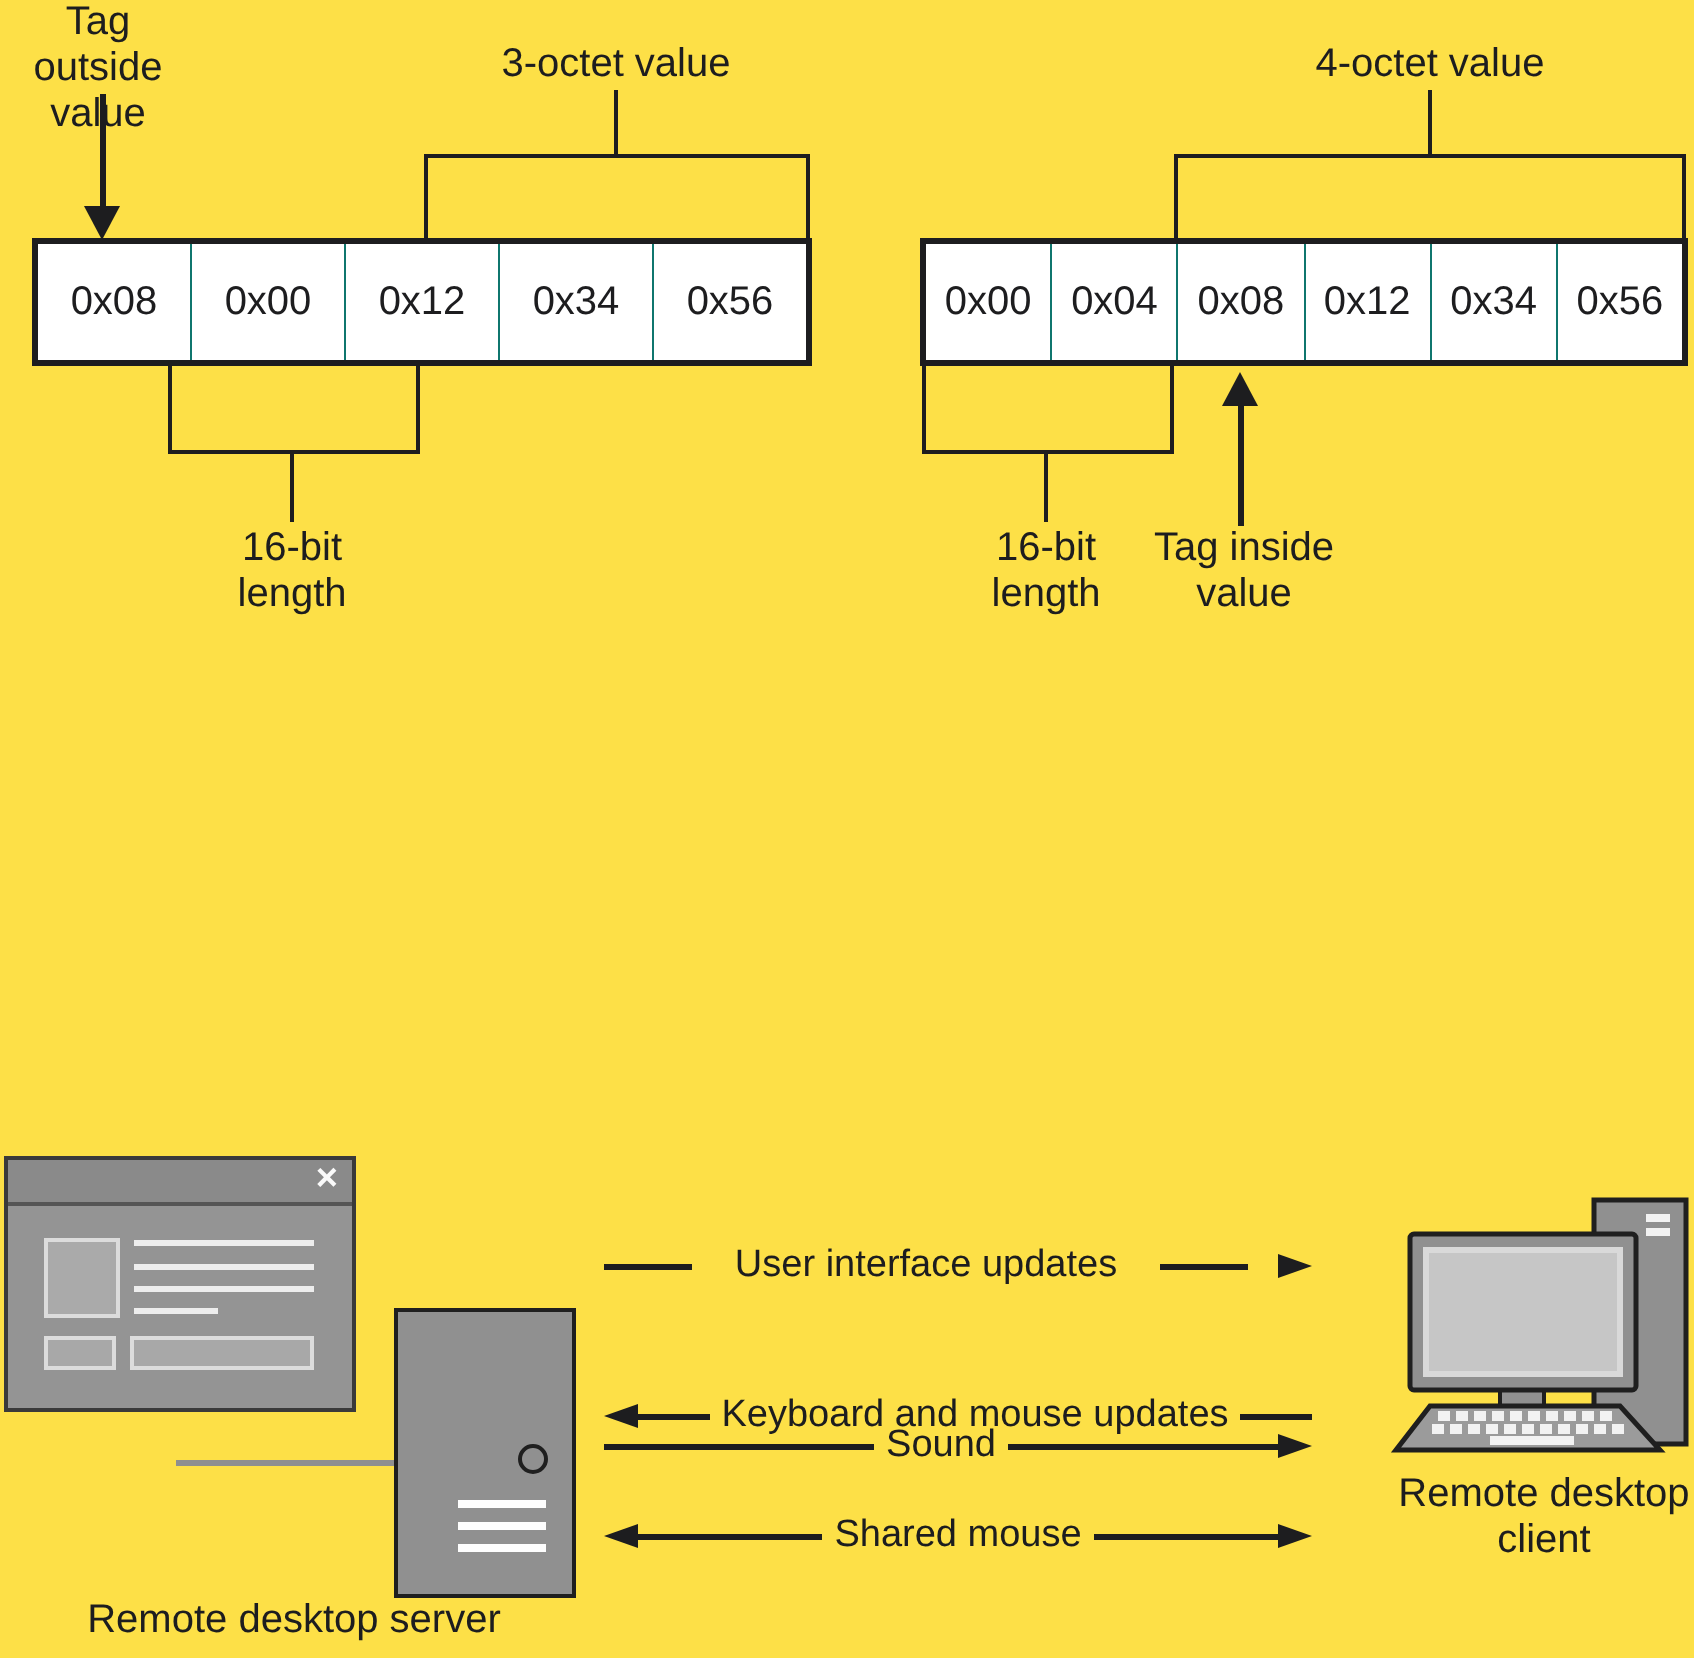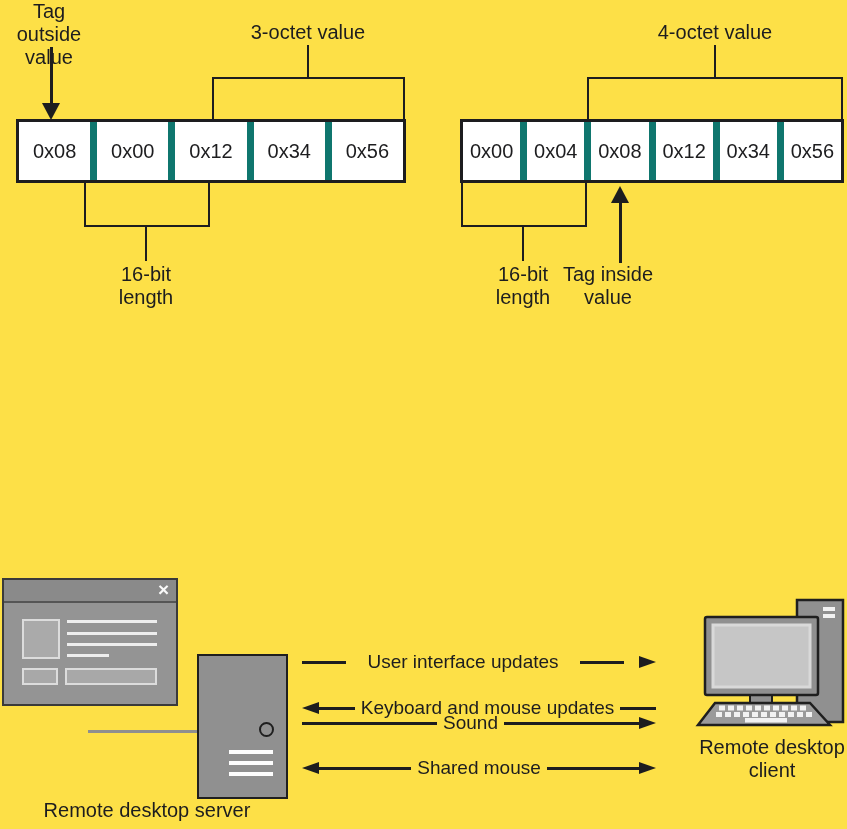--- a/index.html
+++ b/index.html
@@ -12,21 +12,21 @@
   .lbl {
     position:absolute; font-size:20px; line-height:23px; text-align:center;
     white-space:pre-line; color:#1d1d1f;
   }
   .cellrow {
     position:absolute; display:flex; border:3px solid #1d1d1f;
     background:#ffffff; box-sizing:border-box;
   }
   .cell {
     flex:1; display:flex; align-items:center; justify-content:center;
-    font-size:20px; border-right:7px solid #0f766e;
+    font-size:20px; border-right:1px solid #0f766e;
   }
   .cell:last-child { border-right:none; }
   .tri { position:absolute; width:0; height:0; }
   .tri-down { border-left:9px solid transparent; border-right:9px solid transparent; border-top:17px solid #1d1d1f; }
   .tri-up   { border-left:9px solid transparent; border-right:9px solid transparent; border-bottom:17px solid #1d1d1f; }
   .chan { position:absolute; left:302px; width:354px; height:24px; display:flex; align-items:center; }
   .chan .seg { flex:1; height:3px; background:#1d1d1f; }
   .chan .txt { margin:0 6px; font-size:19px; white-space:nowrap; color:#1d1d1f; }
   .ah-r { width:0; height:0; border-top:6.5px solid transparent; border-bottom:6.5px solid transparent; border-left:17px solid #1d1d1f; }
   .ah-l { width:0; height:0; border-top:6.5px solid transparent; border-bottom:6.5px solid transparent; border-right:17px solid #1d1d1f; }
@@ -112,21 +112,21 @@
 
     <div class="ln" style="left:461px; top:183px; width:2px; height:44px;"></div>
     <div class="ln" style="left:585px; top:183px; width:2px; height:44px;"></div>
     <div class="ln" style="left:461px; top:225px; width:126px; height:2px;"></div>
     <div class="ln" style="left:522px; top:227px; width:2px; height:34px;"></div>
     <div class="lbl" style="left:473px; top:263px; width:100px;">16-bit
 length</div>
 
     <div class="tri tri-up" style="left:611px; top:186px;"></div>
     <div class="ln" style="left:619px; top:201px; width:3px; height:62px;"></div>
-    <div class="lbl" style="left:556px; top:263px; width:104px;">Tag inside
+    <div class="lbl" style="left:570px; top:263px; width:104px;">Tag inside
 value</div>
   </div>
 
   <div>
 
     <div class="appwin">
       <div class="titlebar">
         <span class="closex">×</span>
       </div>
       <div class="thumb"></div>
@@ -142,21 +142,21 @@
 
     <div class="tower">
       <div class="pwr"></div>
       <div class="vent" style="top:94px;"></div>
       <div class="vent" style="top:105px;"></div>
       <div class="vent" style="top:116px;"></div>
     </div>
 
     <div class="lbl" style="left:25px; top:799px; width:244px;">Remote desktop server</div>
 
-    <div class="chan" style="top:650px;gap:15px;">
+    <div class="chan" style="top:621px;gap:15px;">
       <div class="seg"></div>
       <div class="txt">User interface updates</div>
       <div class="seg"></div>
       <div class="ah-r"></div>
     </div>
 
     <div class="chan" style="top:667px;margin-top:29px;">
       <div class="ah-l"></div>
       <div class="seg"></div>
       <div class="txt">Keyboard and mouse updates</div>

